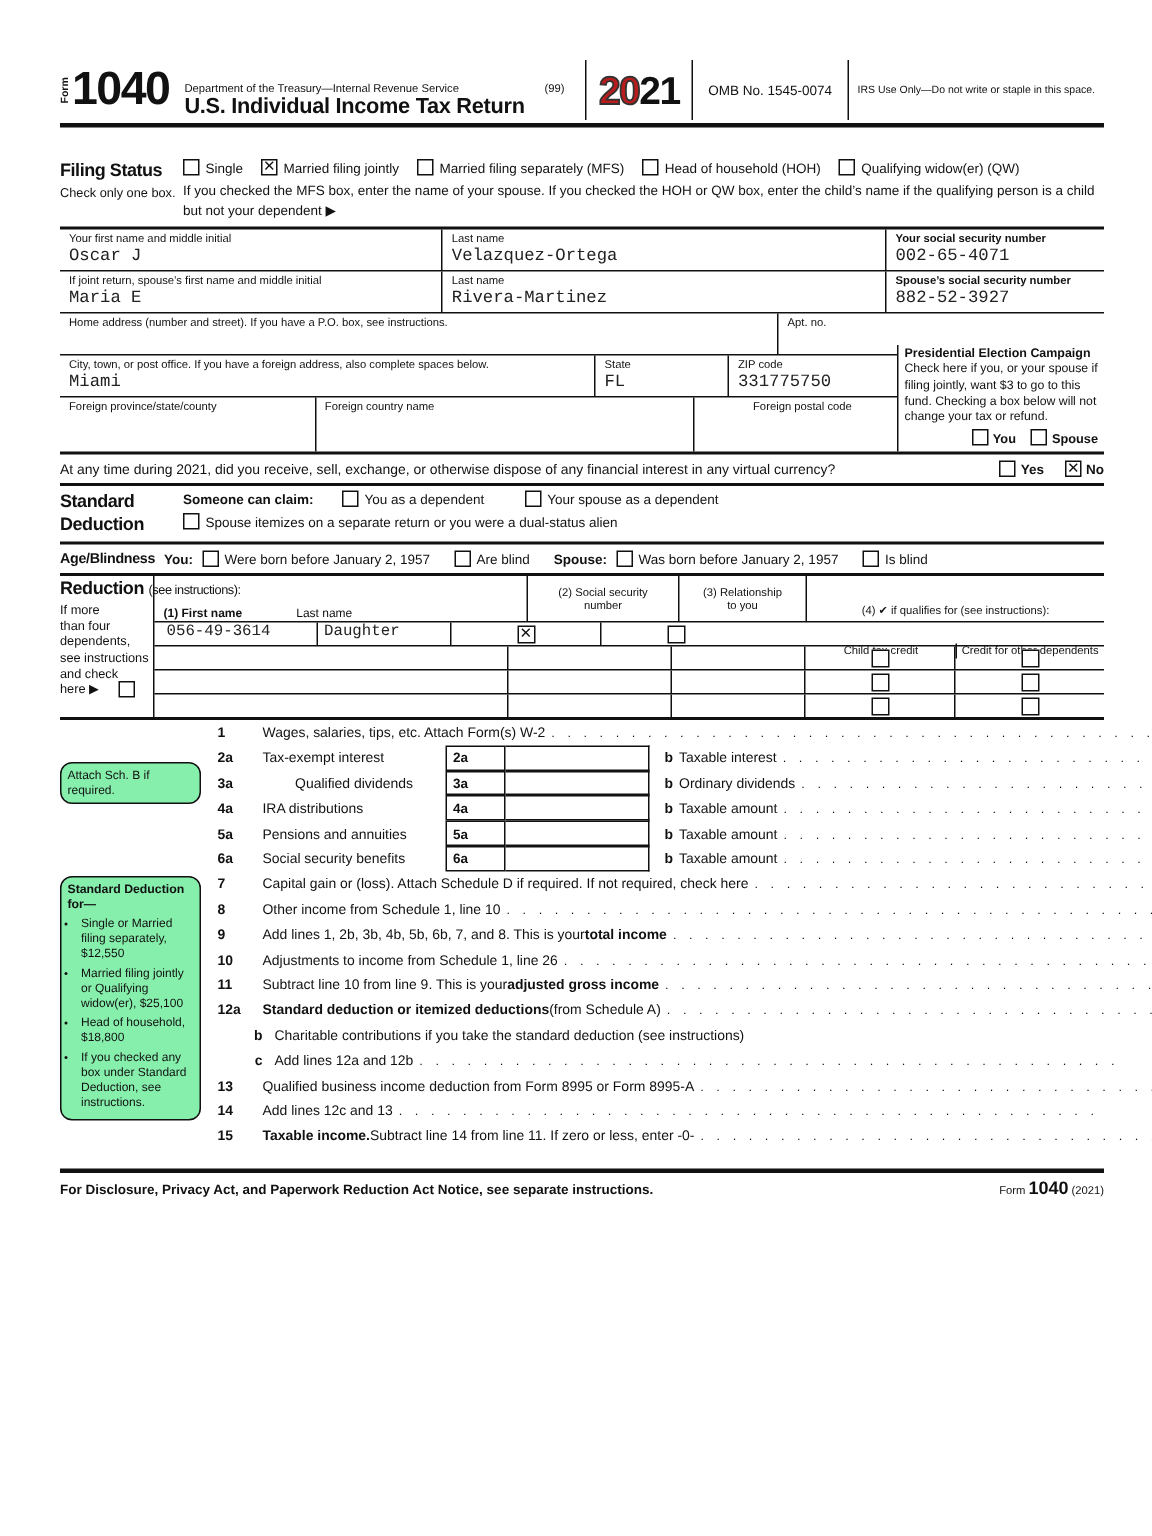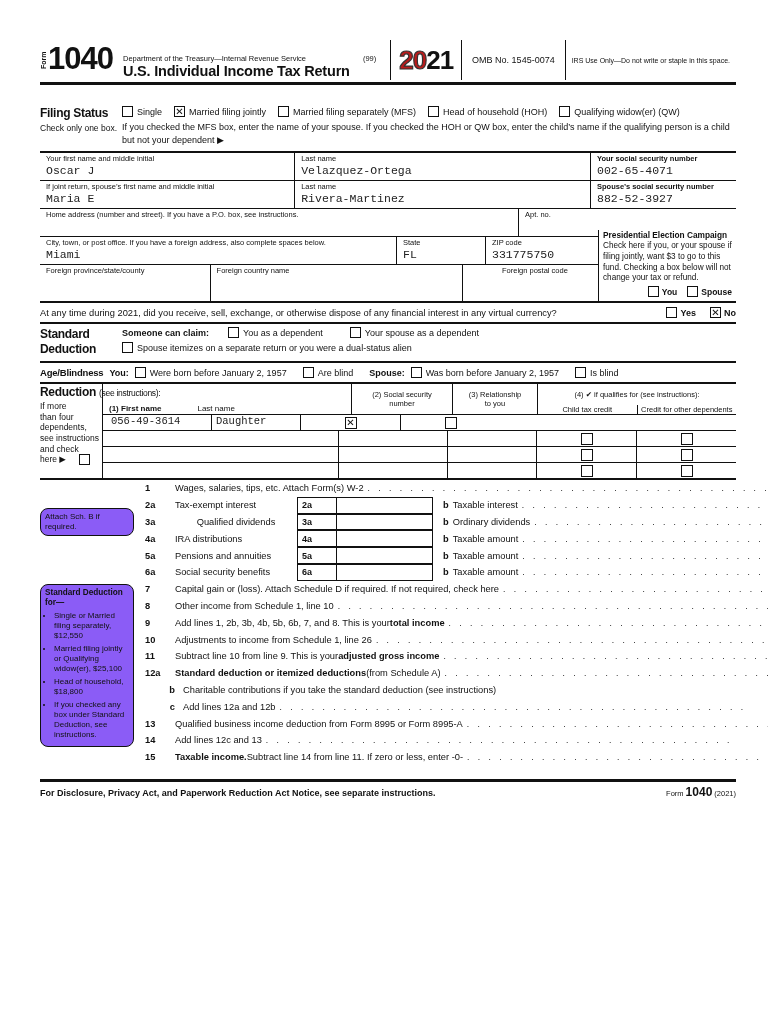--- a/index.html
+++ b/index.html
@@ -77,38 +77,38 @@
   .depnote .hr{display:flex;align-items:center;gap:13px;}
   .deptitle{position:absolute;left:0;top:1px;font-size:12px;font-weight:bold;letter-spacing:-0.3px;white-space:nowrap;}
   .deptitle .sm{font-size:8.5px;font-weight:normal;}
   .deptable{flex:1;border-left:1px solid #111;}
   .dhead{display:flex;font-size:7.5px;text-align:center;border-bottom:1px solid #111;}
   .dc-name{flex:1;border-right:1px solid #111;display:flex;flex-direction:column;justify-content:flex-end;}
   .dc-name .nl{display:flex;text-align:left;padding:0 0 1px 6px;font-size:8px;}
   .dc-ssn{flex:0 0 100px;border-right:1px solid #111;display:flex;flex-direction:column;justify-content:center;}
   .dc-rel{flex:0 0 84px;border-right:1px solid #111;display:flex;flex-direction:column;justify-content:center;}
   .dc-q{flex:0 0 198px;display:flex;flex-direction:column;}
-  .dc-q .q1{padding:6px 0;white-space:nowrap;}
+  .dc-q .q1{padding:18px 0;white-space:nowrap;}
   .dc-q .q2{display:flex;flex:1;}
   .dc-q .q2 div{flex:1;display:flex;align-items:flex-end;justify-content:center;padding-bottom:1px;}
   .dc-q .q2 div:last-child{border-left:1px solid #111;}
   .drow{display:flex;height:15px;border-bottom:1px solid #111;font-size:10.5px;}
   .drow:last-child{border-bottom:none;}
   .drow .dn{flex:1;border-right:1px solid #111;display:flex;padding-left:6px;}
   .drow .dn .fn{width:108px;}
   .drow .ds{flex:0 0 100px;border-right:1px solid #111;padding-left:8px;}
   .drow .dr{flex:0 0 84px;border-right:1px solid #111;padding-left:4px;}
   .drow .dq1{flex:0 0 99px;display:flex;align-items:center;justify-content:center;}
   .drow .dq2{flex:0 0 99px;border-left:1px solid #111;display:flex;align-items:center;justify-content:center;}
   .drow .cb{width:10px;height:10px;}
   
   .linesec{position:relative;display:flex;}
   .gutter{flex:0 0 105px;position:relative;}
   .gnote{position:absolute;left:0;border:1.5px solid #111;border-radius:8px;padding:3px 4px;
-         font-size:8px;line-height:1.25;width:84px;background:#8b5cf6;}
+         font-size:8px;line-height:1.25;width:84px;background:#86efac;}
   .gnote .gt{font-weight:bold;font-size:8.2px;}
   .gnote ul{margin:2px 0 0;padding-left:9px;}
   .gnote li{margin-bottom:3px;}
   .lrows{flex:1;display:flex;flex-direction:column;}
   .ln{display:flex;align-items:stretch;height:16.8px;font-size:9.3px;}
   .ln .no{flex:0 0 30px;font-weight:bold;display:flex;align-items:center;}
   .ln .txt{flex:1;display:flex;align-items:center;min-width:0;}
   .ln .txt .fix{white-space:nowrap;}
   .ibx{display:flex;flex:0 0 auto;align-self:stretch;}
   .ibx .il{width:34px;border:1px solid #111;border-bottom-width:1px;font-weight:bold;

